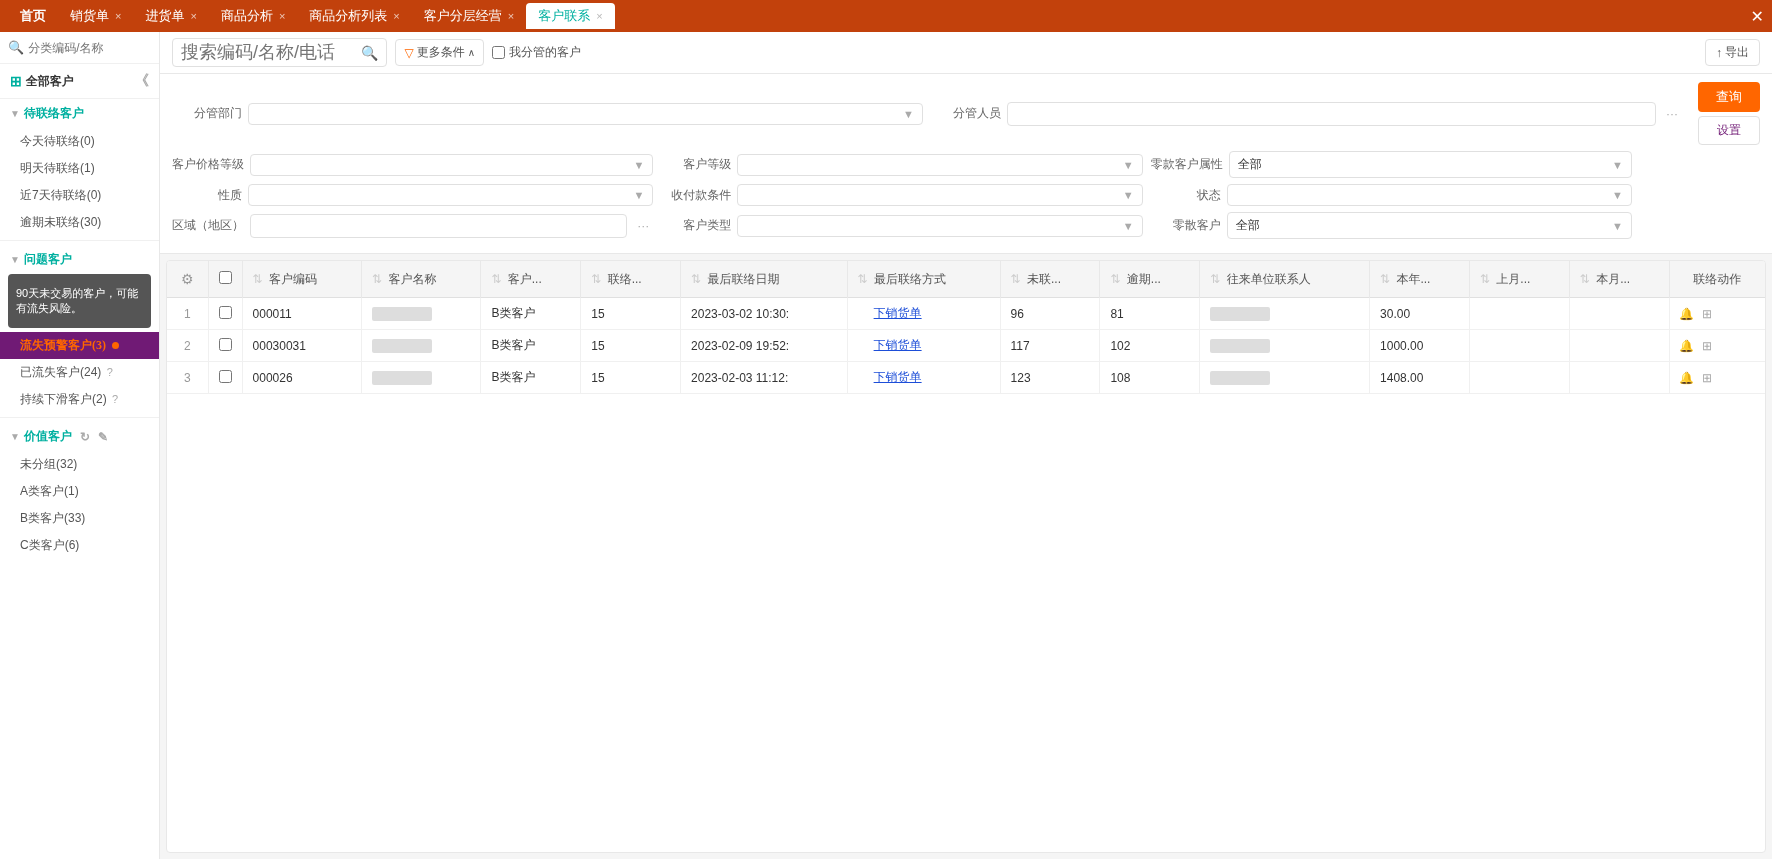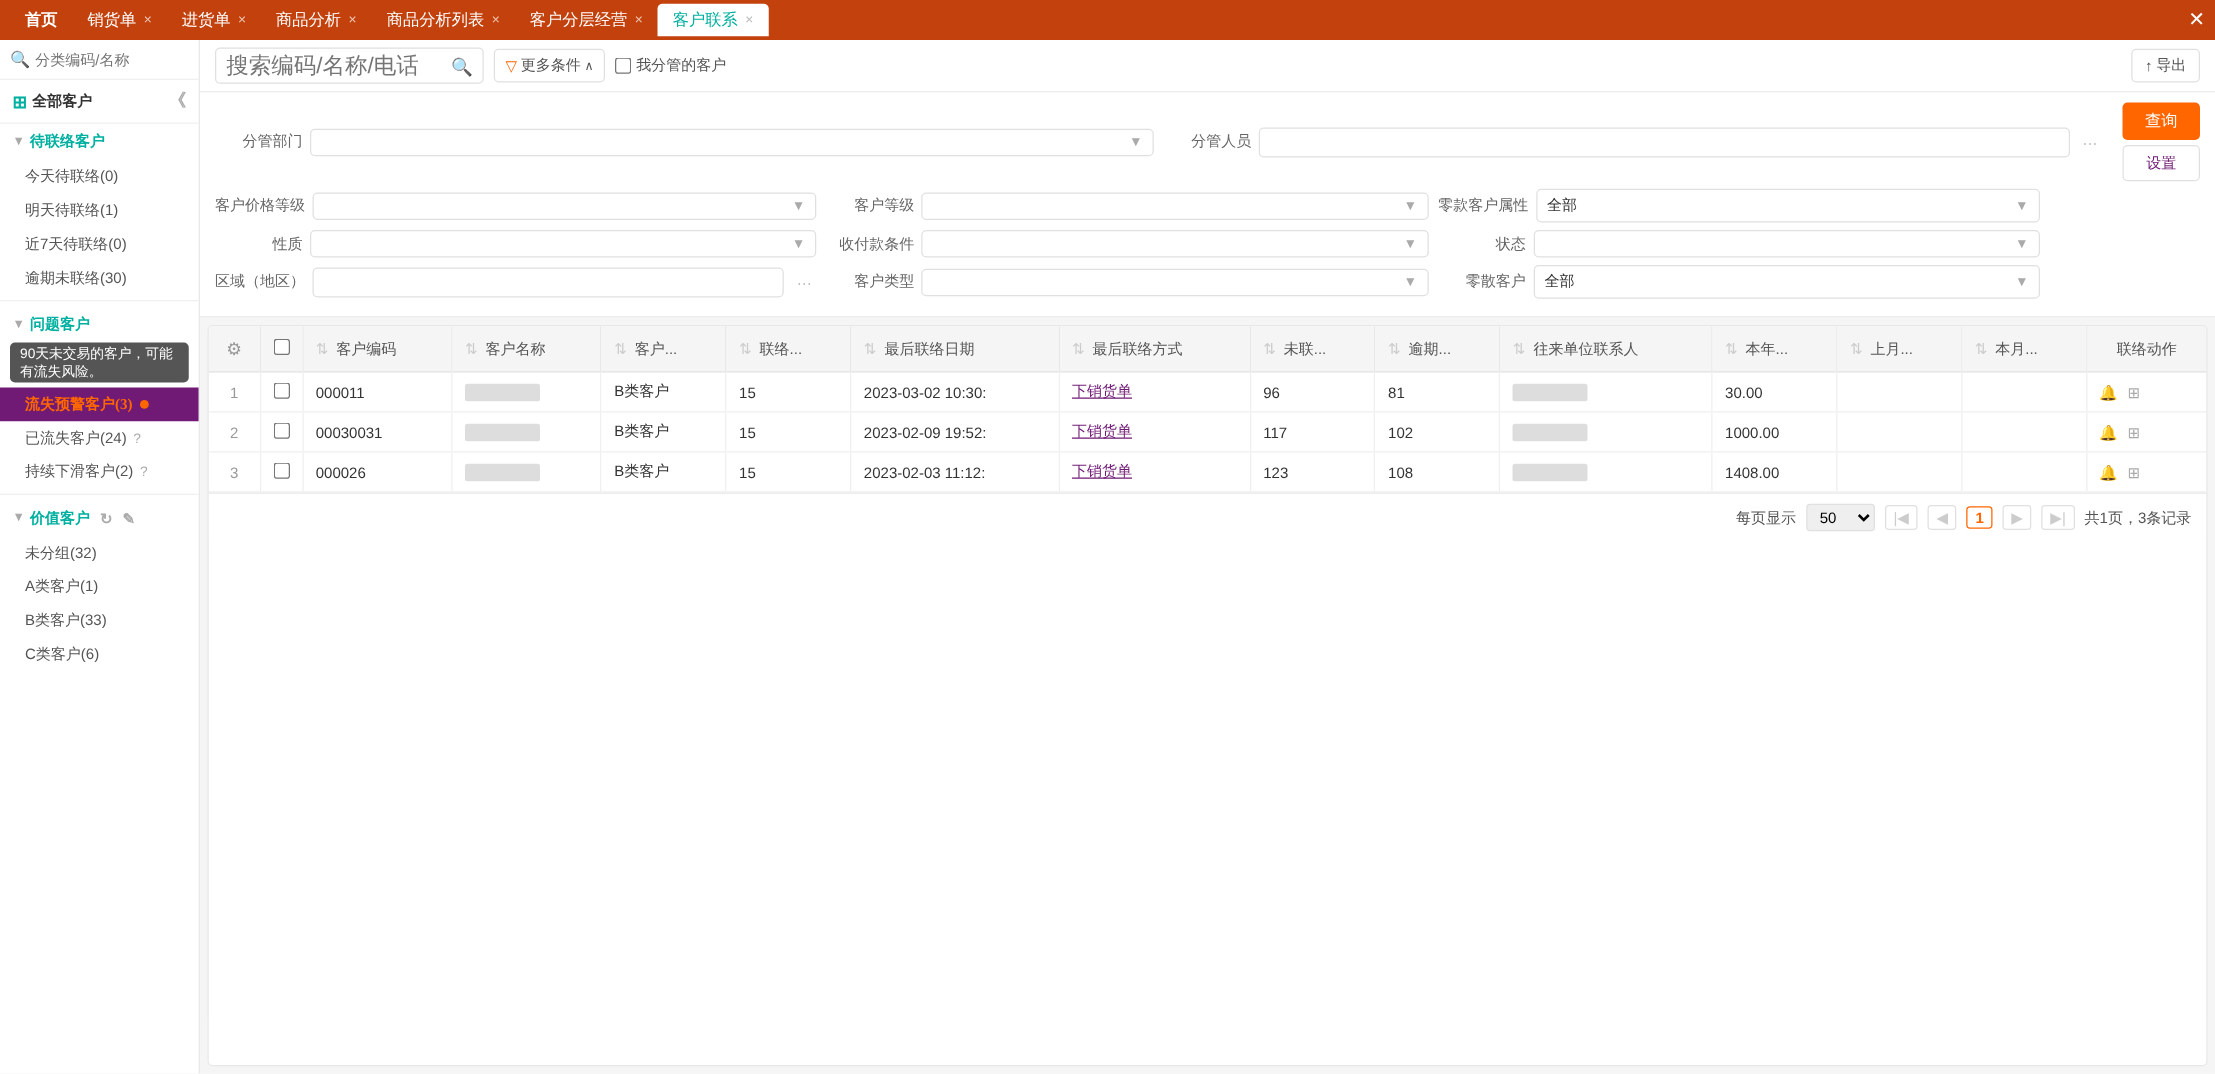--- a/index.html
+++ b/index.html
@@ -125,21 +125,21 @@
       background: #f0f0f0;
       margin: 4px 0;
     }
     .group-triangle {
       font-size: 10px;
       color: #aaa;
     }
     .tooltip-box {
       background: #555;
       color: white;
-      padding: 1px 8px;
+      padding: 12px 8px;
       border-radius: 4px;
       font-size: 11px;
       margin: 0 8px 4px 8px;
     }
 
     
     .content-area {
       flex: 1;
       display: flex;
       flex-direction: column;
@@ -324,21 +324,21 @@
     }
     tbody td {
       padding: 7px 10px;
       white-space: nowrap;
       border-right: 1px solid #f0f0f0;
     }
     tbody td:last-child { border-right: none; }
     .col-num { color: #999; text-align: center; width: 30px; }
     .col-checkbox { width: 30px; text-align: center; }
     .col-action-icon { color: #aaa; cursor: pointer; }
-    .link-text { color: #701a75; text-decoration: underline; cursor: pointer; }
+    .link-text { color: #1d4ed8; text-decoration: underline; cursor: pointer; margin-left: 16px; }
     .blurred-text {
       background: #ddd;
       border-radius: 2px;
       color: transparent;
       user-select: none;
       display: inline-block;
       min-width: 60px;
       height: 14px;
     }
 
@@ -752,29 +752,15 @@
       <td></td>
       <td></td>
       <td>
         <span class="col-action-icon" style="margin-right:4px;">🔔</span>
         <span class="col-action-icon">⊞</span>
       </td>
     </tr>
           </tbody>
       </table>
 
-      <div class="table-footer">
-        <span>每页显示</span>
-        <select class="page-size-select">
-          <option>50</option>
-          <option>100</option>
-          <option>200</option>
-        </select>
-        <button class="pagination-btn" disabled="">|◀</button>
-        <button class="pagination-btn" disabled="">◀</button>
-        <span class="page-num">1</span>
-        <button class="pagination-btn" disabled="">▶</button>
-        <button class="pagination-btn" disabled="">▶|</button>
-        <span>共1页，3条记录</span>
-      </div>
     </div>
   </div>
 </div>
 
 </body></html>

